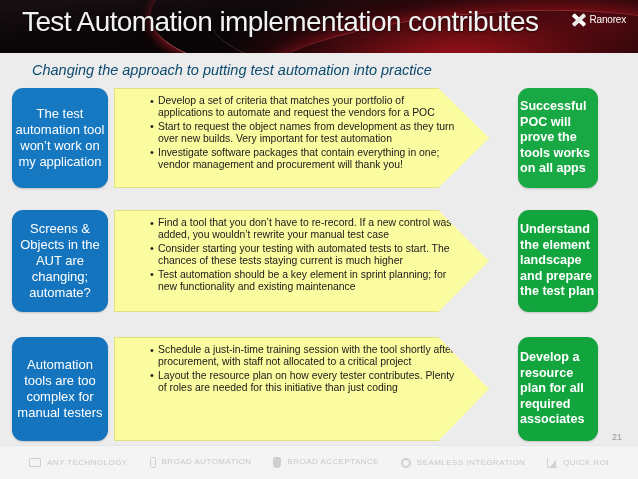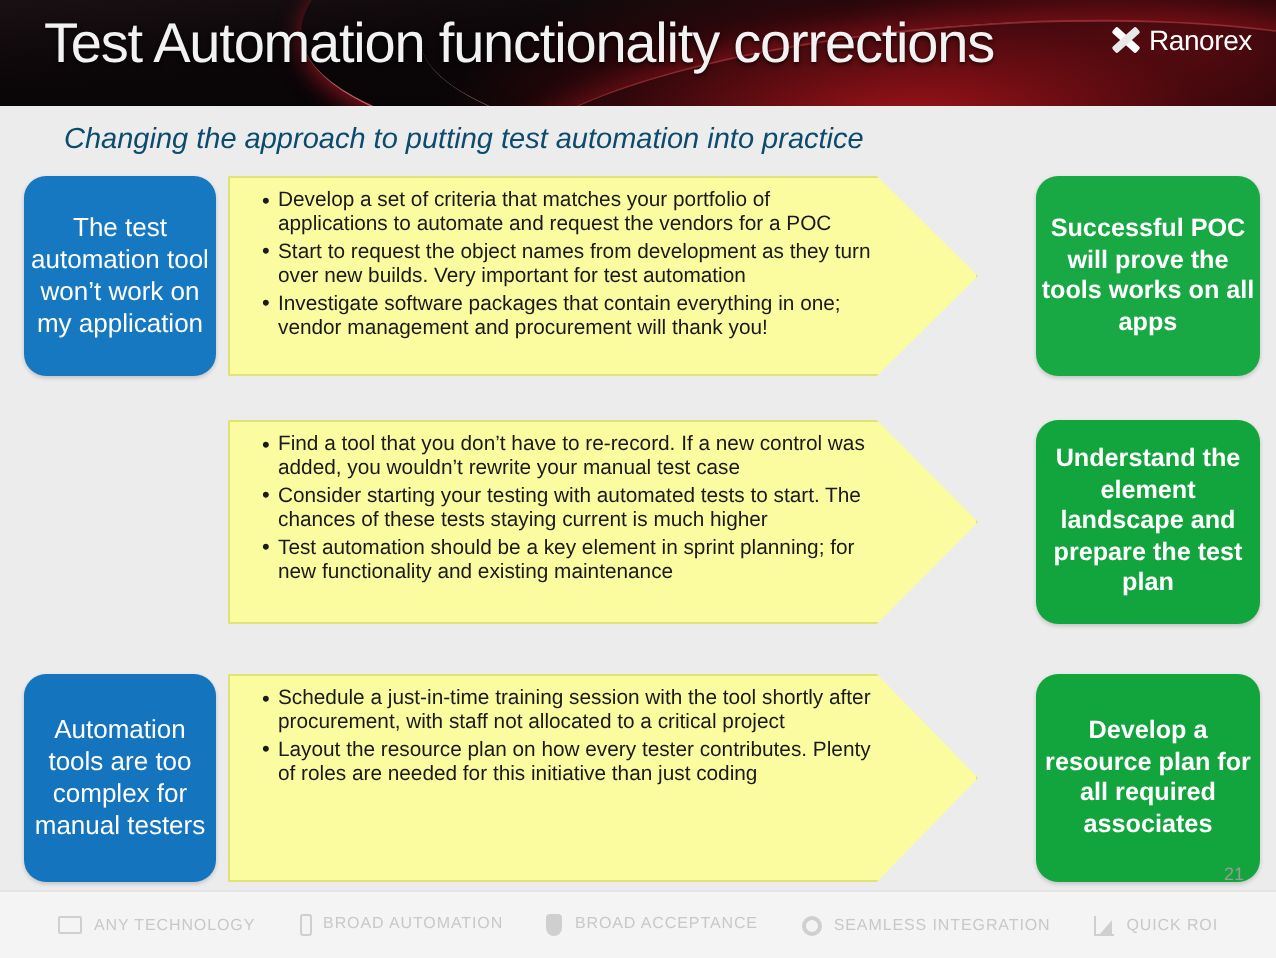--- a/index.html
+++ b/index.html
@@ -83,21 +83,21 @@
     position: absolute;
     left: 1px; top: 7px;
     width: 16px; height: 4px;
     background: #ffffff;
     border-radius: 1px;
     display: block;
   }
   .logo-mark i:first-child { transform: rotate(42deg); }
   .logo-mark i:last-child  { transform: rotate(-42deg); background:#e8e8e8; }
   .logo-text {
-    font-size: 14px;
+    font-size: 10px;
     color: #ffffff;
     letter-spacing: -0.2px;
     font-weight: 400;
   }
 
   
   .subtitle {
     position: absolute;
     left: 32px; top: 62px;
     font-size: 14.5px;
@@ -154,41 +154,41 @@
     list-style: none;
   }
   .arrow li {
     position: relative;
     font-size: 10.4px;
     line-height: 12.4px;
     color: #1a1a1a;
     margin-bottom: 1px;
     padding-left: 8px;
     max-width: 302px;
+    margin-left: 19px;
   }
   .arrow li:before {
     content: "\2022";
     position: absolute;
     left: 0; top: -0.5px;
     font-size: 11px;
     color: #1a1a1a;
   }
 
   .box-right {
     position: absolute;
     left: 518px; top: 0;
-    width: 112px;
+    width: 80px;
     height: 100%;
     background: #19a944;
     border-radius: 11px;
     color: #ffffff;
     font-weight: bold;
     font-size: 12.6px;
     line-height: 15.5px;
-    text-align: center;
     display: flex;
     align-items: center;
     justify-content: center;
     padding: 0 2px;
     box-sizing: border-box;
     box-shadow: 0 1px 2px rgba(0,0,0,0.18);
   }
   .row-2 .box-right, .row-3 .box-right { background: #12a53e; }
 
   
@@ -264,21 +264,21 @@
   }
 </style>
 </head>
 <body>
 
 <div class="header">
   <div class="header-bg"></div>
   <div class="swoosh"></div>
   <div class="swoosh2"></div>
   <div class="swoosh3"></div>
-  <div class="header-title">Test Automation functionality corrections</div>
+  <div class="header-title">Test Automation implementation contributes</div>
   <div class="logo">
     <span class="logo-mark">
         <i></i>
         <i></i>
       </span>
     <span class="logo-text">Ranorex</span>
   </div>
 </div>
 
 <div class="subtitle">Changing the approach to putting test automation into practice</div>
@@ -289,20 +289,21 @@
     <ul>
       <li>Develop a set of criteria that matches your portfolio of applications to automate and request the vendors for a POC</li>
       <li>Start to request the object names from development as they turn over new builds. Very important for test automation</li>
       <li>Investigate software packages that contain everything in one; vendor management and procurement will thank you!</li>
     </ul>
   </div>
   <div class="box-right">Successful POC will prove the tools works on all apps</div>
 </div>
 
 <div class="row row-2">
+  <div class="box-left">Screens &amp; Objects in the AUT are changing; automate?</div>
   <div class="arrow">
     <ul>
       <li>Find a tool that you don’t have to re-record. If a new control was added, you wouldn’t rewrite your manual test case</li>
       <li>Consider starting your testing with automated tests to start. The chances of these tests staying current is much higher</li>
       <li>Test automation should be a key element in sprint planning; for new functionality and existing maintenance</li>
     </ul>
   </div>
   <div class="box-right">Understand the element landscape and prepare the test plan</div>
 </div>
 

